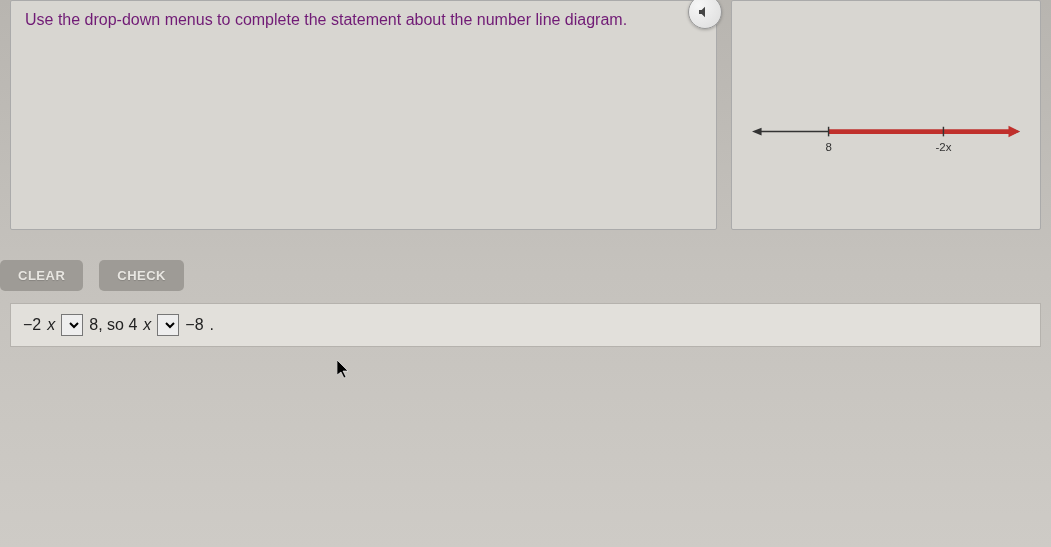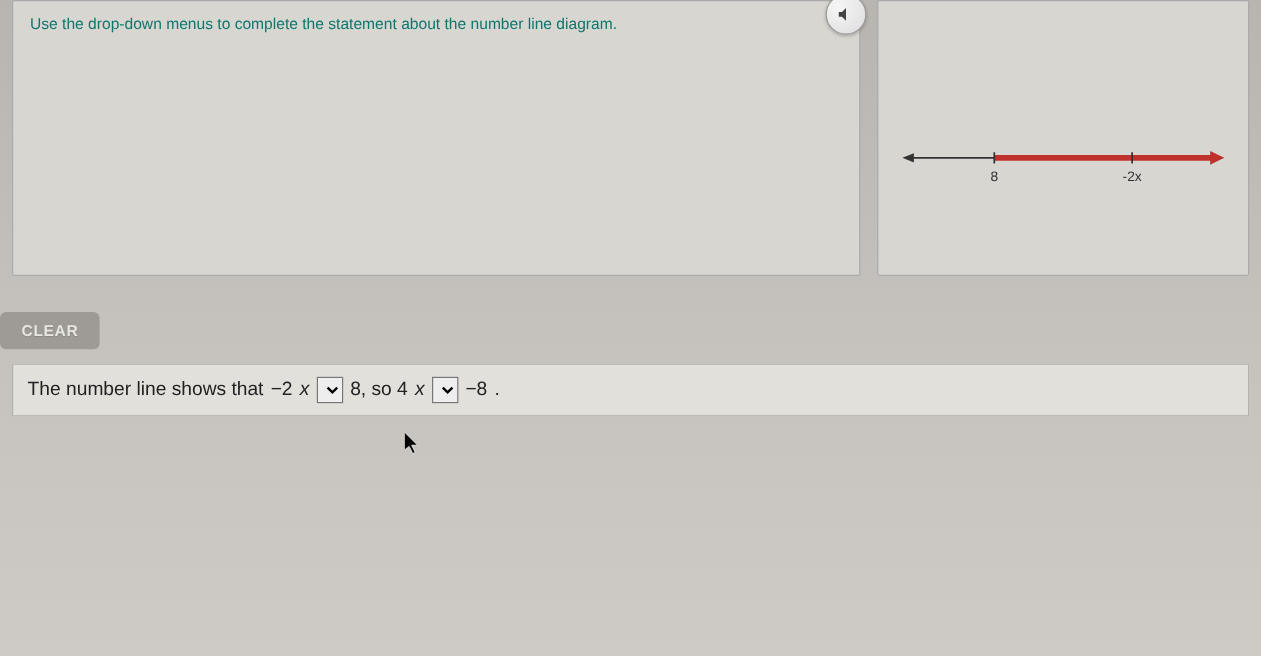--- a/index.html
+++ b/index.html
@@ -20,22 +20,22 @@
   .prompt-panel {
     flex: 1;
     background: #d8d6d1;
     border: 1px solid #aaa;
     border-radius: 2px;
     height: 230px;
     padding: 10px 14px;
     position: relative;
   }
   .prompt-text {
-    font-size: 13px;
-    color: #0f766e;
+    font-size: 16px;
+    color: #701a75;
   }
   .audio-btn {
     position: absolute;
     top: -6px;
     right: -6px;
     width: 34px;
     height: 34px;
     border-radius: 50%;
     background: radial-gradient(circle at 30% 30%, #f6f6f6, #dcdcdc);
     border: 1px solid #999;
@@ -139,24 +139,24 @@
         <line x1="200" y1="7" x2="200" y2="17" stroke="#333" stroke-width="1.5"></line>
         <text class="tick-label" x="80" y="32">8</text>
         <text class="tick-label" x="200" y="32">-2x</text>
       </svg>
     </div>
   </div>
 </div>
 
 <div class="btn-row">
   <button class="btn">CLEAR</button>
+  <button class="btn">CHECK</button>
 </div>
 
 <div class="answer-bar">
-  <span>The number line shows that </span>
   <span>−2</span>
     <span class="mathvar">x</span>
   <select><option></option></select>
   <span> 8, so 4</span>
     <span class="mathvar">x</span>
   <select><option></option></select>
   <span>−8</span>
     <span>.</span>
 </div>
 

